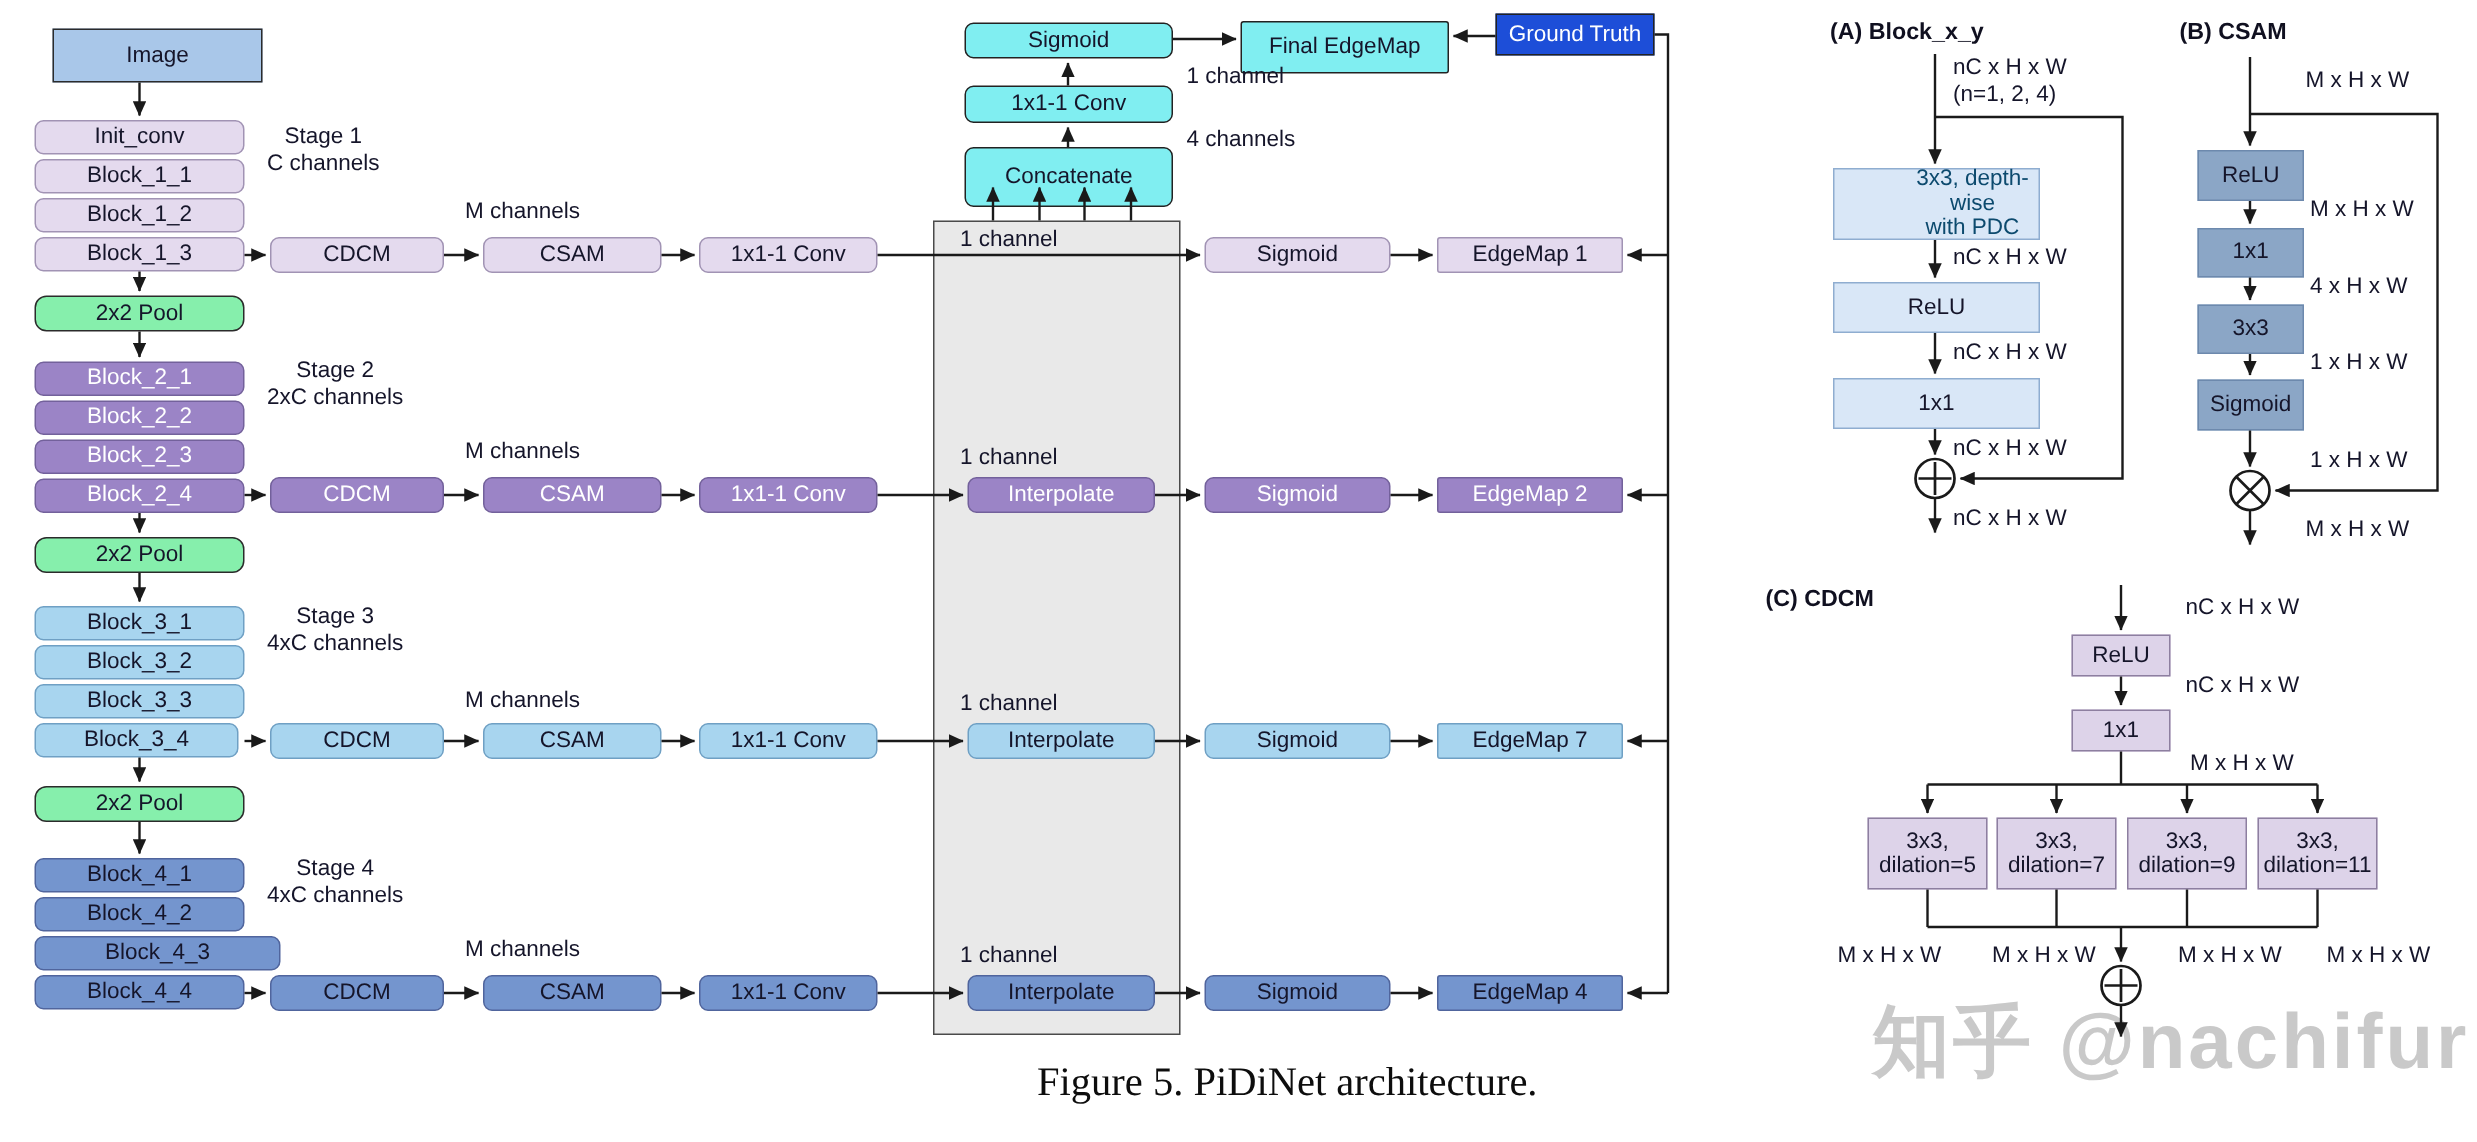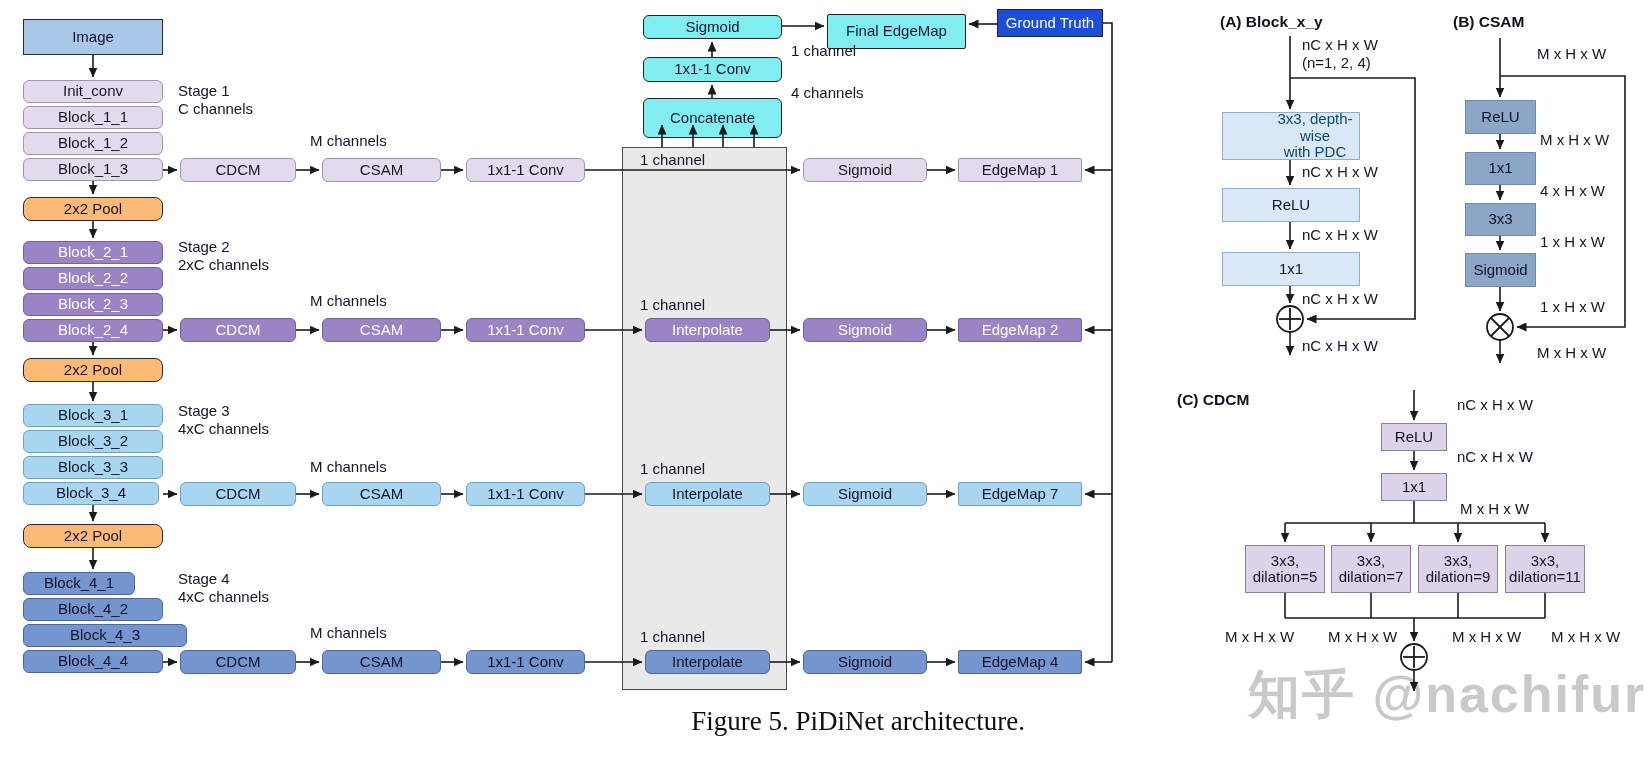--- a/index.html
+++ b/index.html
@@ -4,35 +4,35 @@
 <style>
   html,body{margin:0;padding:0;background:#fff;}
   #stage{position:relative;width:1651px;height:761px;background:#ffffff;overflow:hidden;
          font-family:"Liberation Sans","DejaVu Sans",sans-serif;color:#15152a;}
   .box{position:absolute;display:flex;align-items:center;justify-content:center;
        font-size:15px;line-height:1.1;text-align:center;box-sizing:border-box;
        border:1.5px solid #333;}
   .r6{border-radius:6px;}
   .r8{border-radius:8px;}
   .r2{border-radius:2px;}
-  .imgbox{background:#a9c7e9;border-color:#2b2b2b;}
+  .imgbox{background:#a9c7e9;border-color:#2b2b2b;margin-left:12px;}
   .lav{background:#e4daee;border-color:#a193b4;}
   .purp{background:#9b84c6;border-color:#73619b;color:#ffffff;}
   .lblu{background:#a8d5ef;border-color:#6fa0c4;}
   .mblu{background:#7495ce;border-color:#50659d;}
-  .pool{background:#fdba74;border-color:#2b2b2b;}
+  .pool{background:#86efac;border-color:#2b2b2b;}
   .cyan{background:#80eef1;border-color:#222222;}
   .gt{background:#1d4ed8;border-color:#222222;color:#ffffff;}
   .graycol{position:absolute;background:#e9e9e9;border:1.5px solid #4a4a4a;box-sizing:border-box;}
   .pa{background:#d9e7f7;border-color:#8fadd0;}
   .pb{background:#8ba6c6;border-color:#6d89ad;}
   .pc{background:#ddd3e9;border-color:#8d7fa0;}
   .redtxt{color:#0c4a6e;font-weight:normal;margin-left:48px;}
   .lbl{position:absolute;font-size:15px;color:#15152a;white-space:nowrap;}
-  .slabel{position:absolute;font-size:15px;line-height:18px;color:#15152a;white-space:nowrap;}
+  .slabel{position:absolute;font-size:15px;line-height:18px;color:#15152a;white-space:nowrap;text-align:center;}
   .ptitle{position:absolute;font-size:15.5px;font-weight:bold;color:#101020;white-space:nowrap;}
   .caption{position:absolute;left:555px;top:706px;width:470px;text-align:right;
            font-family:"Liberation Serif","DejaVu Serif",serif;font-size:27px;color:#0d0d0d;}
   .wm{position:absolute;left:1248px;top:660px;font-size:52px;font-weight:bold;
       color:#c9c9c9;letter-spacing:2px;white-space:nowrap;}
   svg.overlay{position:absolute;left:0;top:0;pointer-events:none;}
   .two{display:flex;flex-direction:column;justify-content:center;}
 </style>
 </head>
 <body>
@@ -56,21 +56,21 @@
   <div class="box purp r6" style="left:23px;top:293px;width:140px;height:23px">Block_2_3</div>
   <div class="box purp r6" style="left:23px;top:319px;width:140px;height:23px">Block_2_4</div>
   <div class="box pool r8" style="left:23px;top:358px;width:140px;height:24px">2x2 Pool</div>
 
   <div class="box lblu r6" style="left:23px;top:404px;width:140px;height:23px">Block_3_1</div>
   <div class="box lblu r6" style="left:23px;top:430px;width:140px;height:23px">Block_3_2</div>
   <div class="box lblu r6" style="left:23px;top:456px;width:140px;height:23px">Block_3_3</div>
   <div class="box lblu r6" style="left:23px;top:482px;width:136px;height:23px">Block_3_4</div>
   <div class="box pool r8" style="left:23px;top:524px;width:140px;height:24px">2x2 Pool</div>
 
-  <div class="box mblu r6" style="left:23px;top:572px;width:112px;height:23px">Block_4_1</div>
+  <div class="box mblu r6" style="left:23px;top:572px;width:140px;height:23px">Block_4_1</div>
   <div class="box mblu r6" style="left:23px;top:598px;width:140px;height:23px">Block_4_2</div>
   <div class="box mblu r6" style="left:23px;top:624px;width:164px;height:23px">Block_4_3</div>
   <div class="box mblu r6" style="left:23px;top:650px;width:140px;height:23px">Block_4_4</div>
 
   <div class="slabel" style="left:178px;top:82px">
     <div>Stage 1</div>
     <div>C channels</div>
   </div>
   <div class="slabel" style="left:178px;top:238px">
     <div>Stage 2</div>

